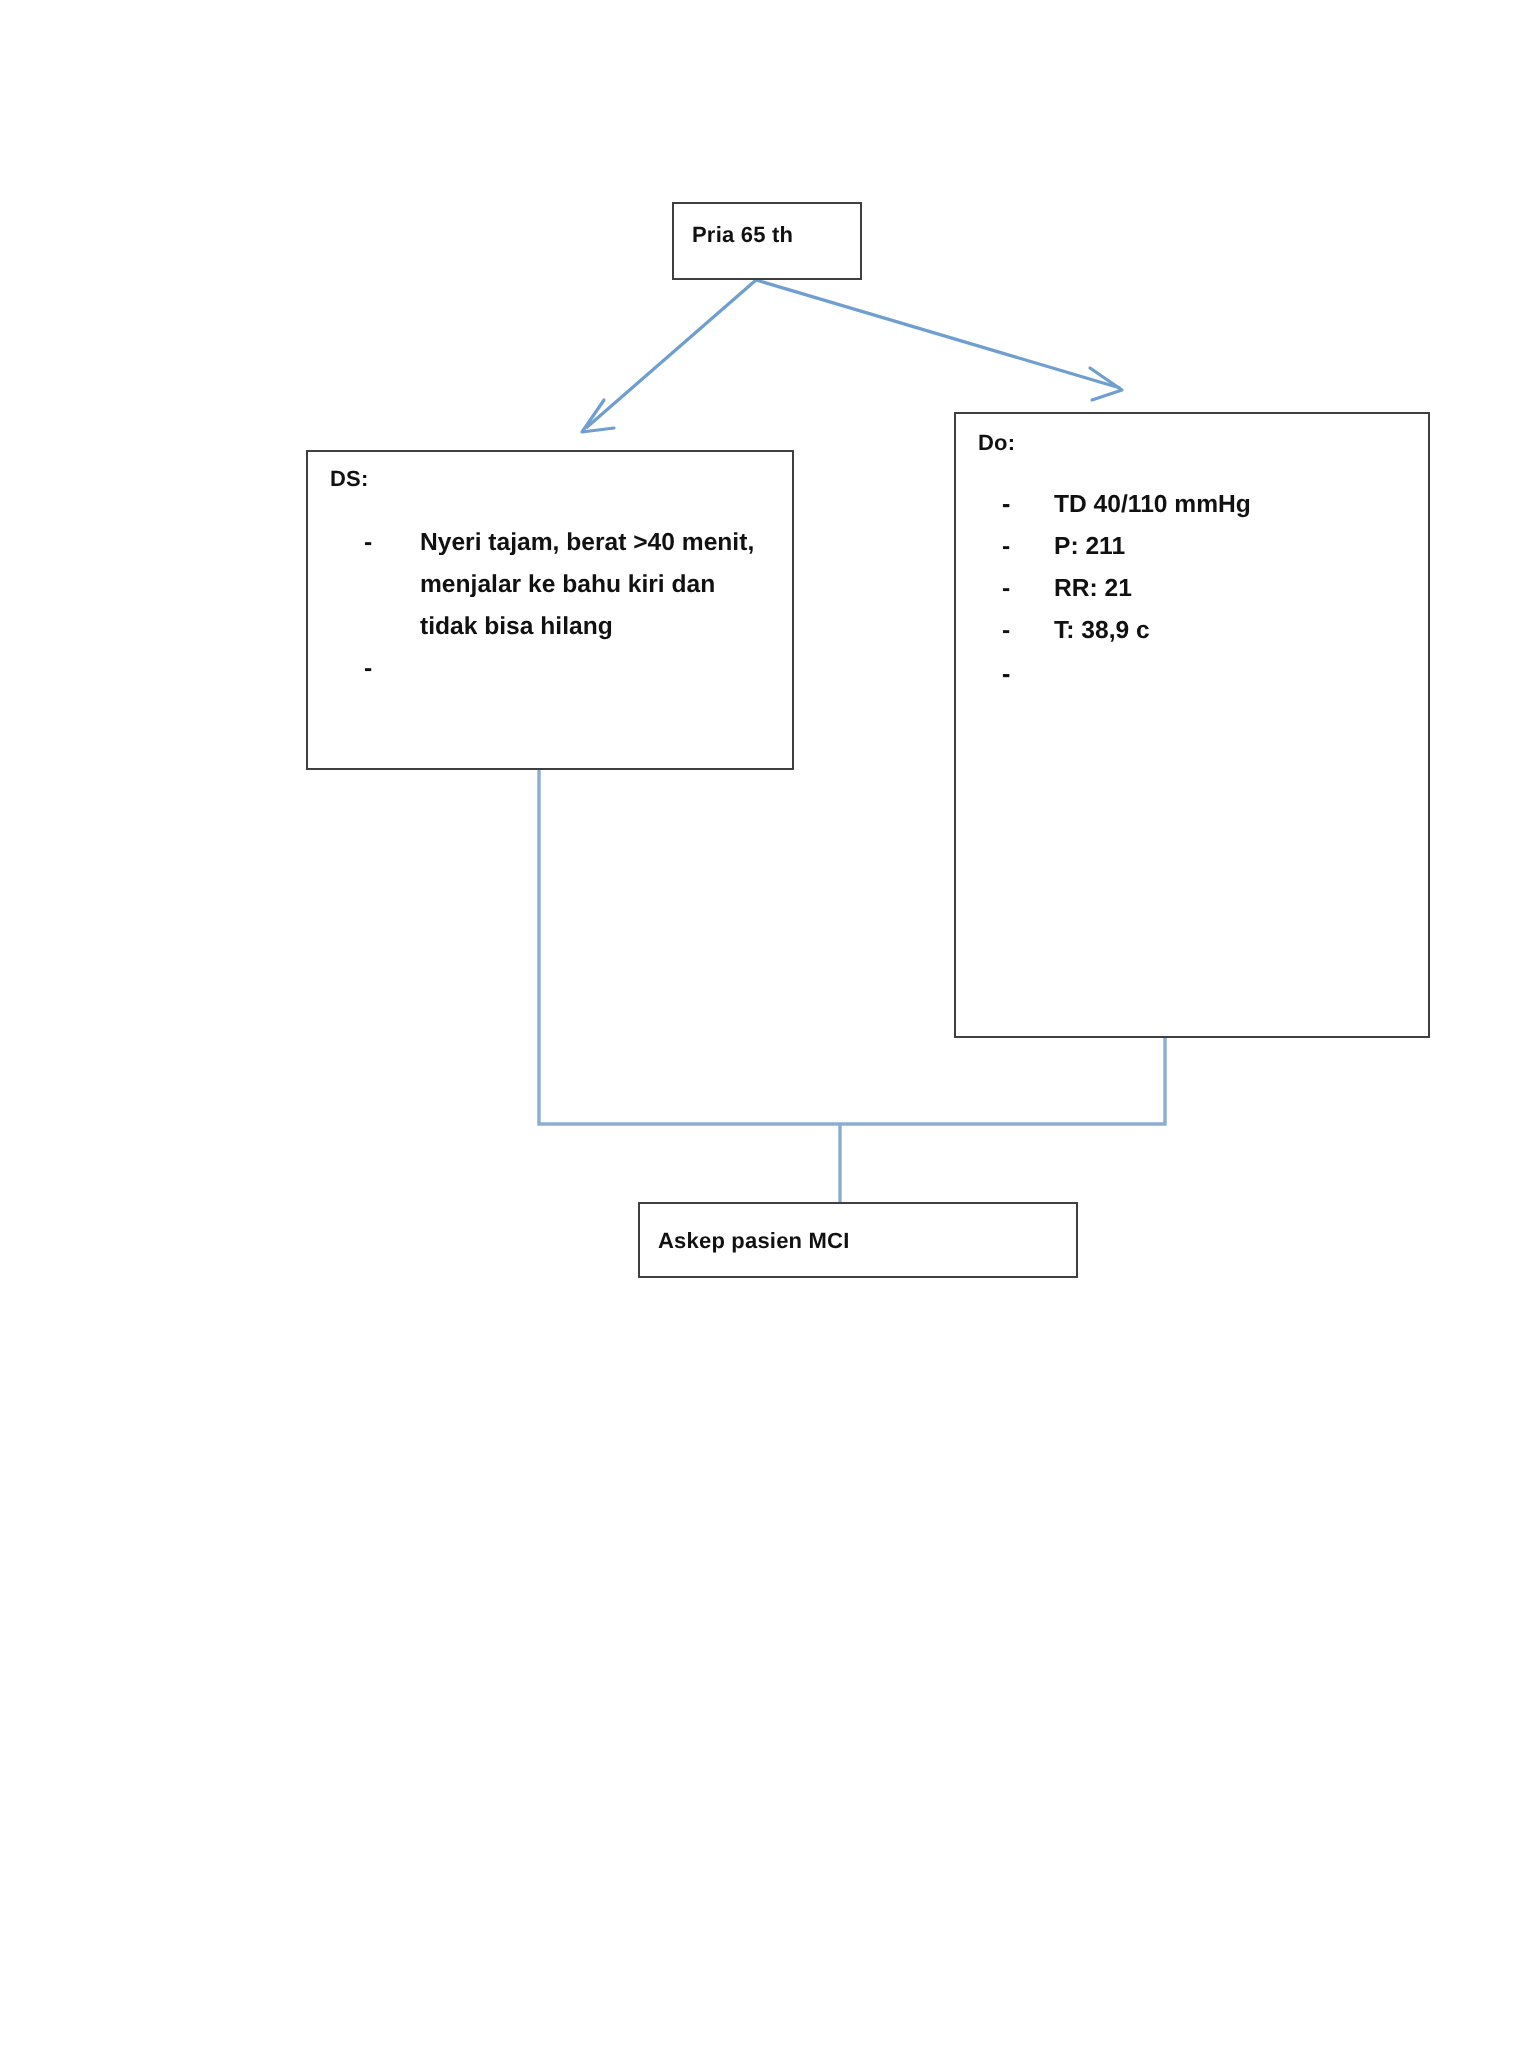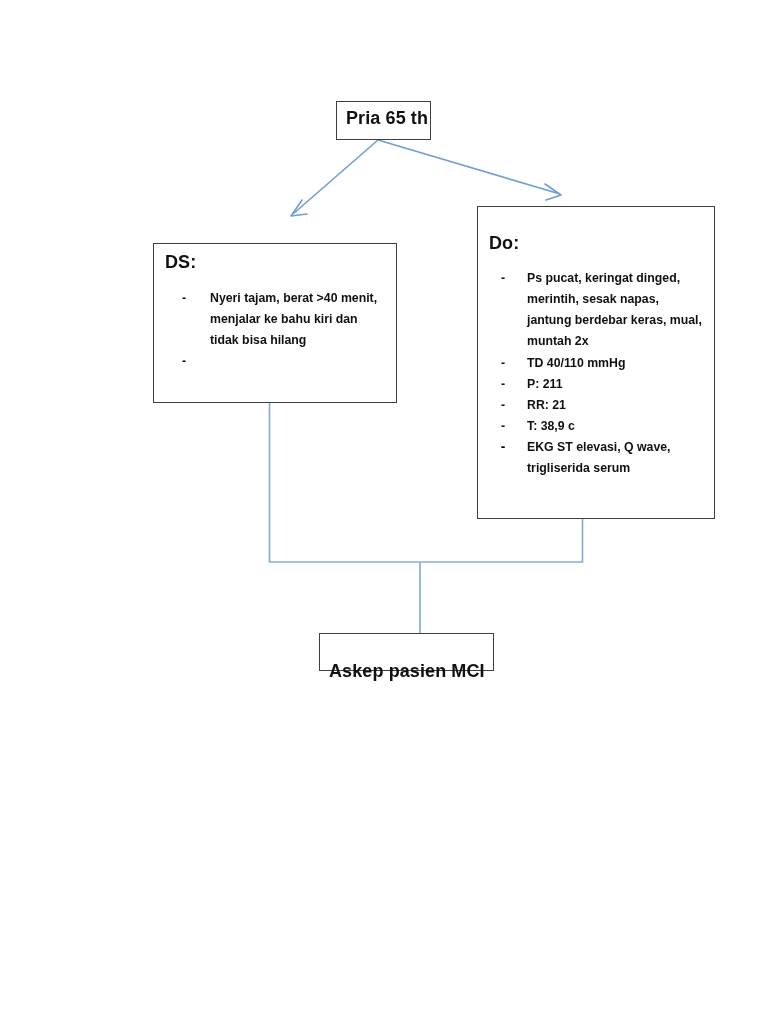--- a/index.html
+++ b/index.html
@@ -29,56 +29,55 @@
   }
   .node {
     position: absolute;
     box-sizing: border-box;
     border: 1.3px solid #3f3f3f;
     background: #ffffff;
     color: #111111;
   }
   .node-title {
     font-weight: bold;
-    font-size: 18px;
+    font-size: 11px;
     color: #111111;
     letter-spacing: 0.1px;
   }
   
   #node-patient {
     left: 336px;
     top: 101px;
     width: 95px;
     height: 39px;
     padding: 6px 0 0 9px;
   }
   
   #node-outcome {
     left: 319px;
-    top: 633px;
-    width: 175px;
+    top: 601px;
+    width: 220px;
     height: 38px;
-    padding: 27px 0 0 9px;
+    padding: 9px 0 0 9px;
   }
   
   #node-ds {
     left: 153px;
     top: 225px;
     width: 244px;
     height: 160px;
     padding: 8px 8px 0 11px;
-    margin-top: 18px;
   }
   
   #node-do {
     left: 477px;
     top: 206px;
     width: 238px;
     height: 313px;
-    padding: 26px 8px 0 11px;
+    padding: 9px 8px 0 11px;
   }
   .bullet-list {
     list-style: none;
     margin: 0;
     padding: 0;
   }
   .bullet-item {
     position: relative;
     padding-left: 38px;
     font-size: 12.3px;
@@ -142,21 +141,20 @@
         <span class="dash">-</span>
       </li>
     </ul>
   </div>
 
   <div class="node" id="node-do">
     <div class="node-title">Do:</div>
     <ul class="bullet-list">
       <li class="bullet-item">
         <span class="dash">-</span>
-        <span>Ps pucat, keringat dinged, merintih, sesak napas, jantung berdebar keras, mual, muntah 2x</span>
       </li>
       <li class="bullet-item">
         <span class="dash">-</span>
         <span>TD 40/110 mmHg</span>
       </li>
       <li class="bullet-item">
         <span class="dash">-</span>
         <span>P: 211</span>
       </li>
       <li class="bullet-item">
@@ -165,21 +163,20 @@
       </li>
       <li class="bullet-item">
         <span class="dash">-</span>
         <span>T: 38,9 c</span>
       </li>
       <li class="bullet-item">
         <span class="dash">-</span>
       </li>
       <li class="bullet-item">
         <span class="dash">-</span>
-        <span>EKG ST elevasi, Q wave, trigliserida serum</span>
       </li>
     </ul>
   </div>
 
   <div class="node" id="node-outcome">
     <span class="node-title">Askep pasien MCI</span>
   </div>
 
 </div>
 

